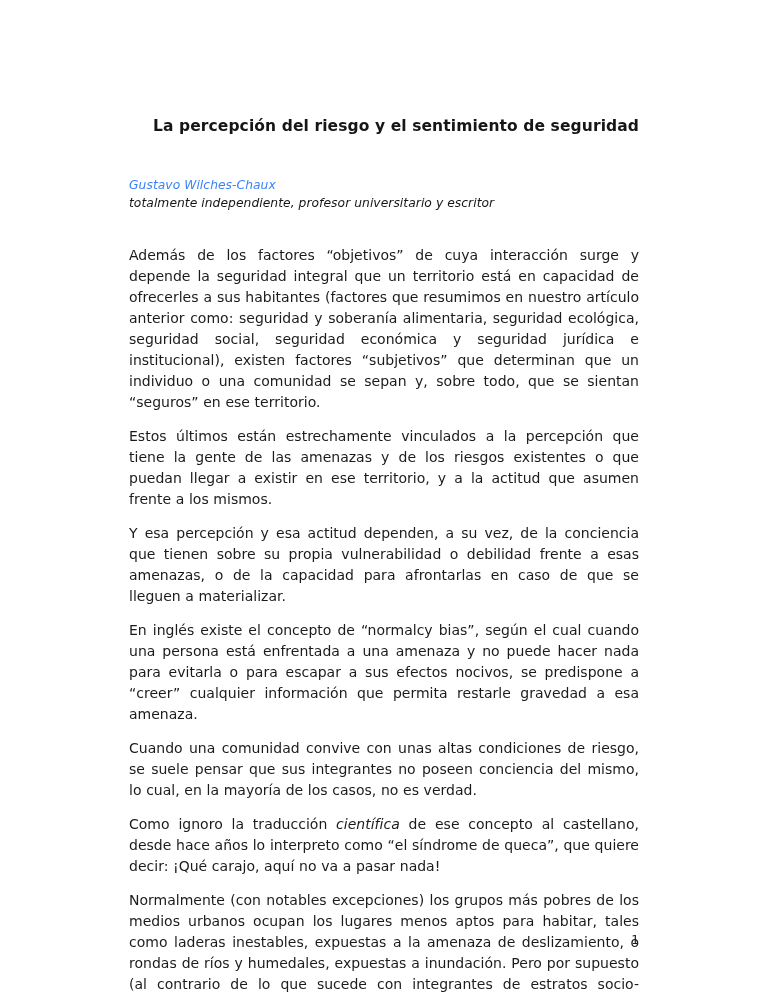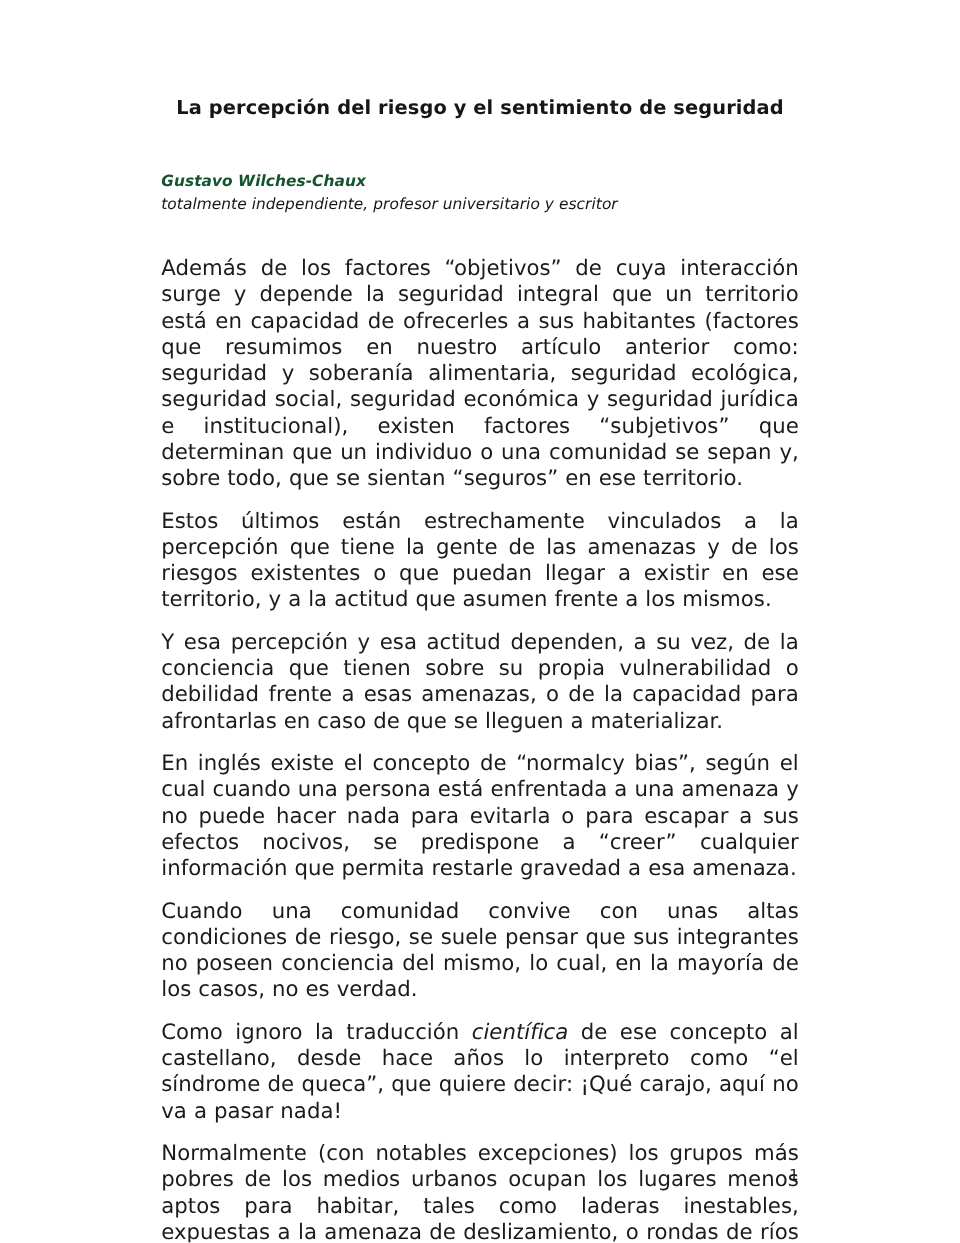--- a/index.html
+++ b/index.html
@@ -27,50 +27,50 @@
     left: 129px;
     top: 0;
     width: 510px;
   }
   .doc-title {
     font-size: 15.5px;
     font-weight: bold;
     line-height: 1.28;
     letter-spacing: 0.1px;
     margin: 0;
-    padding-top: 77px;
-    text-align: center;
+    padding-top: 117px;
+    text-align: right;
     color: #161616;
   }
   .author-block {
     margin-top: 40px;
     line-height: 1.45;
   }
   .author-name {
     display: block;
     font-size: 12.3px;
-    font-weight: bold;
+    font-weight: normal;
     font-style: italic;
-    color: #14532d;
+    color: #3b82f6;
     letter-spacing: 0.05px;
   }
   .author-role {
     display: block;
     font-size: 12.3px;
     font-style: italic;
     font-weight: normal;
     color: #161616;
     letter-spacing: 0.05px;
   }
   .body-text {
     margin-top: 33px;
   }
   p.para {
     margin: 0 0 13px 0;
-    font-size: 17px;
+    font-size: 14px;
     line-height: 21px;
     text-align: justify;
     text-justify: inter-word;
     color: #1b1b1b;
     letter-spacing: 0.01px;
     word-spacing: 0.2px;
   }
   p.para:last-child {
     margin-bottom: 0;
   }

